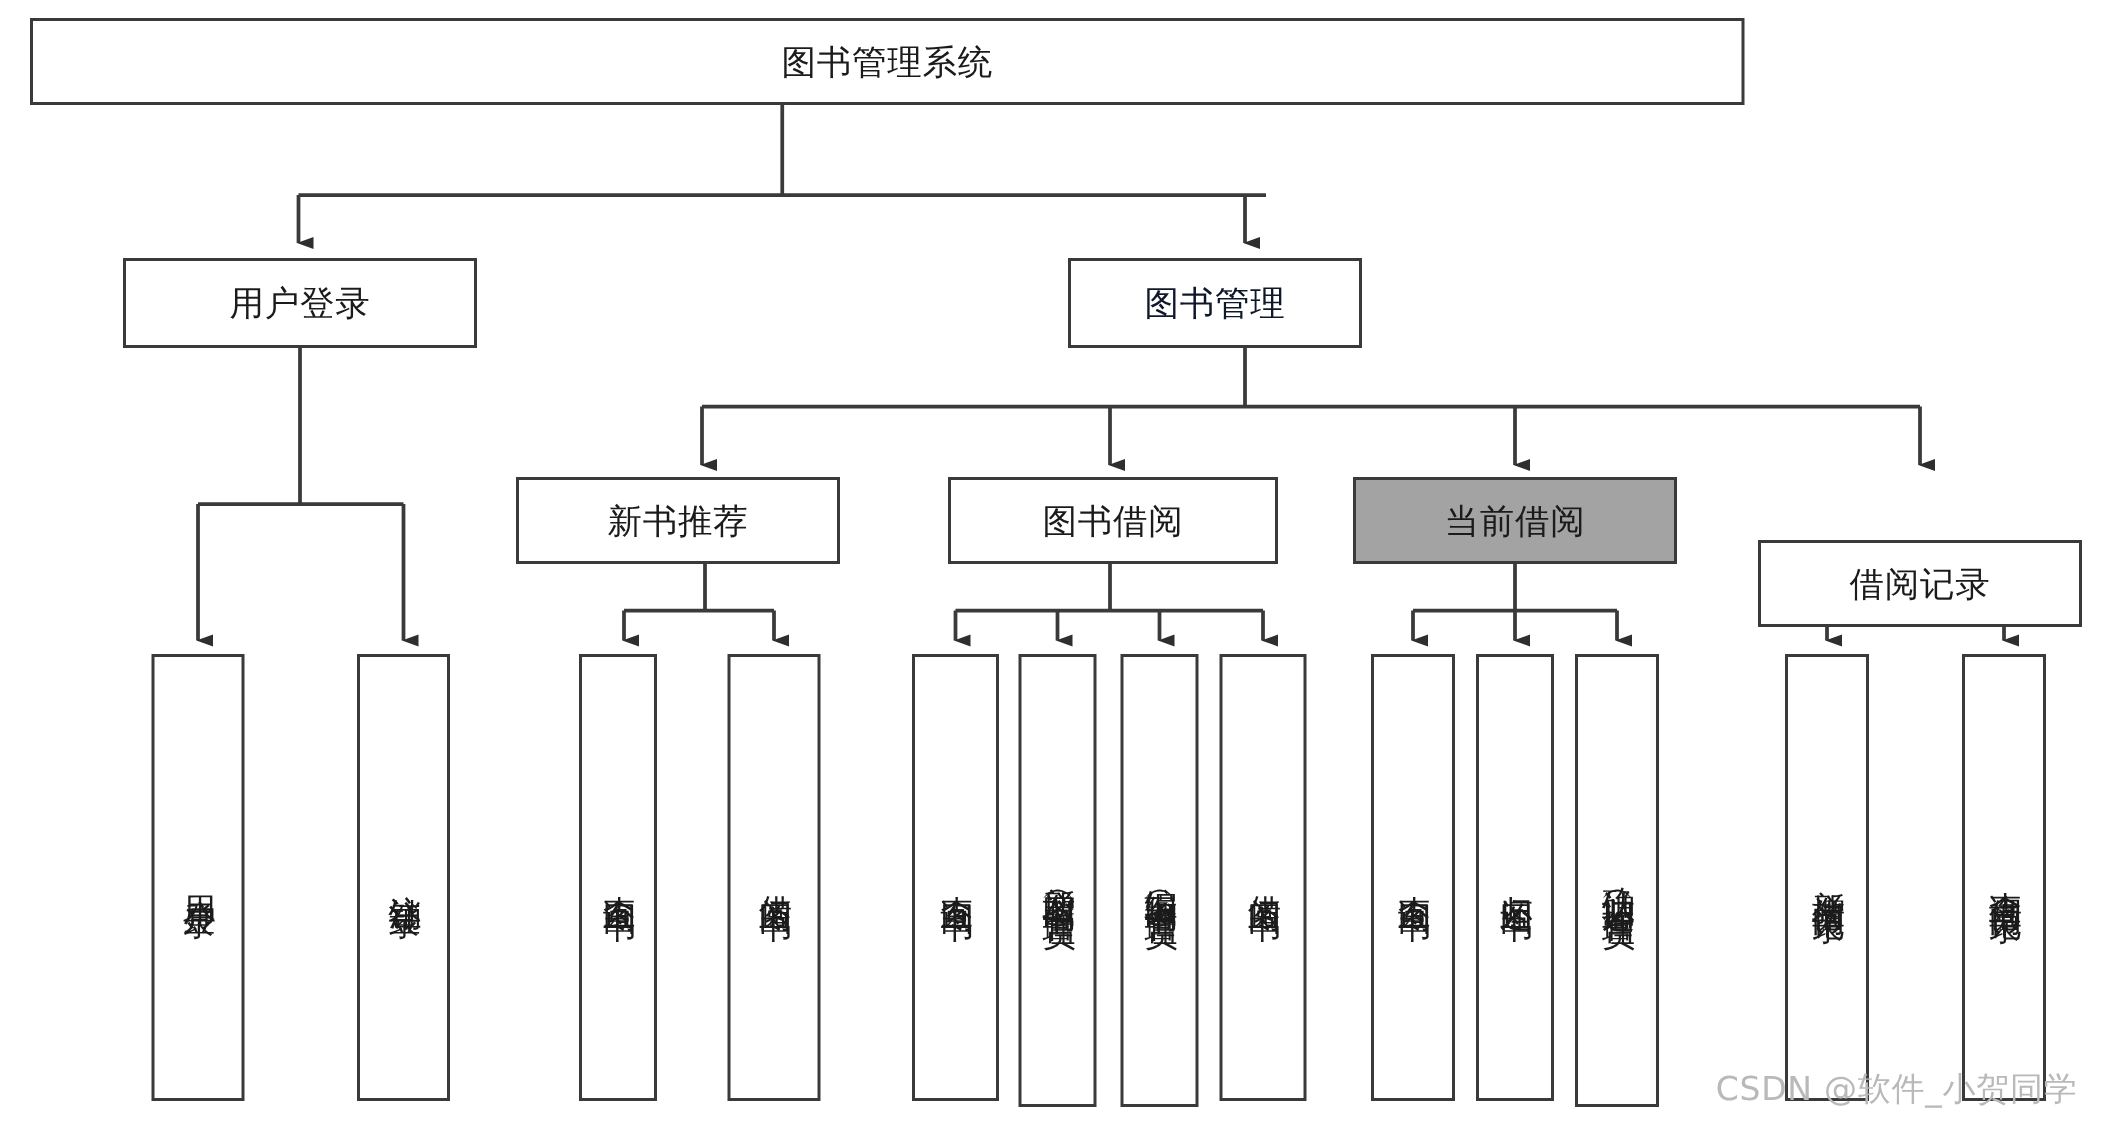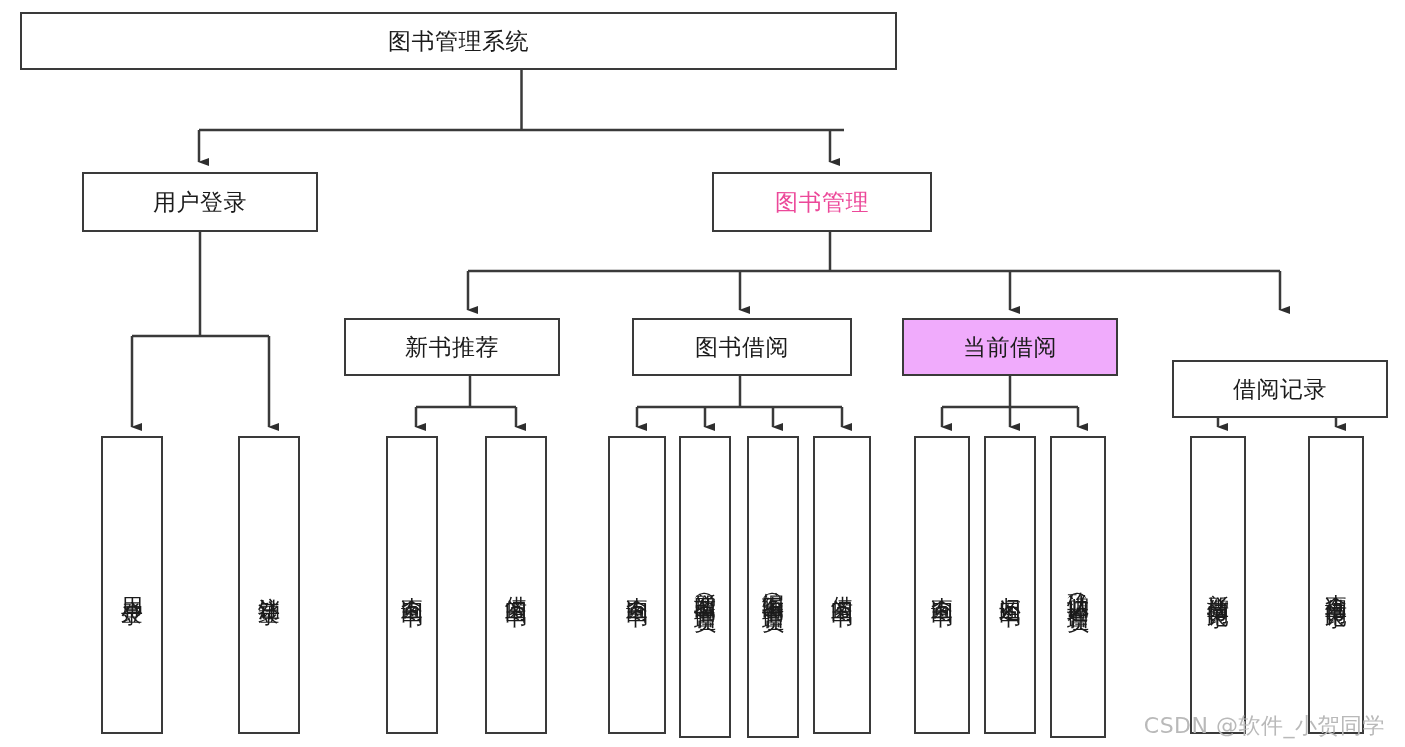--- a/index.html
+++ b/index.html
@@ -114,38 +114,38 @@
       <path d="M1078,407 L1078,427" marker-end="url(#arrowhead)"></path>
 
       <path d="M1280,376 L1280,407"></path>
       <path d="M1218,407 L1336,407"></path>
       <path d="M1218,407 L1218,427" marker-end="url(#arrowhead)"></path>
       <path d="M1336,407 L1336,427" marker-end="url(#arrowhead)"></path>
 
     </g>
   </svg>
 
-  <div class="node horiz" style="left: 20px; top: 12px; width: 877px; height: 58px; border-color: rgb(58, 58, 58); background: rgb(255, 255, 255); color: rgb(27, 27, 27);">
+  <div class="node horiz" style="left: 20px; top: 12px; width: 1143px; height: 58px; border-color: rgb(58, 58, 58); background: rgb(255, 255, 255); color: rgb(27, 27, 27);">
     <span class="htext">图书管理系统</span>
   </div>
 
   <div class="node horiz" style="left: 82px; top: 172px; width: 236px; height: 60px; border-color: rgb(58, 58, 58); background: rgb(255, 255, 255); color: rgb(27, 27, 27);">
     <span class="htext">用户登录</span>
   </div>
-  <div class="node horiz" style="left: 712px; top: 172px; width: 220px; height: 60px; border-color: rgb(58, 58, 58); background: rgb(255, 255, 255); color: #ec4899; text-align: right;">
+  <div class="node horiz" style="left: 712px; top: 172px; width: 196px; height: 60px; border-color: rgb(58, 58, 58); background: rgb(255, 255, 255); color: #0f172a; text-align: right;">
     <span class="htext">图书管理</span>
   </div>
 
   <div class="node horiz" style="left: 344px; top: 318px; width: 216px; height: 58px; border-color: rgb(58, 58, 58); background: rgb(255, 255, 255); color: rgb(27, 27, 27);">
     <span class="htext">新书推荐</span>
   </div>
   <div class="node horiz" style="left: 632px; top: 318px; width: 220px; height: 58px; border-color: rgb(58, 58, 58); background: rgb(255, 255, 255); color: rgb(27, 27, 27);">
     <span class="htext">图书借阅</span>
   </div>
-  <div class="node horiz" style="left: 902px; top: 318px; width: 216px; height: 58px; border-color: rgb(58, 58, 58); background: #f0abfc; color: rgb(27, 27, 27);">
+  <div class="node horiz" style="left: 902px; top: 318px; width: 216px; height: 58px; border-color: rgb(58, 58, 58); background: #a3a3a3; color: rgb(27, 27, 27);">
     <span class="htext">当前借阅</span>
   </div>
   <div class="node horiz" style="left: 1172px; top: 318px; width: 216px; height: 58px; border-color: rgb(58, 58, 58); background: rgb(255, 255, 255); color: rgb(27, 27, 27); margin-top: 42px;">
     <span class="htext">借阅记录</span>
   </div>
 
   <div class="node vert" style="left: 101px; top: 436px; width: 62px; height: 298px; border-color: rgb(58, 58, 58); background: rgb(255, 255, 255); color: rgb(27, 27, 27);">
     <span class="vtext">用户登录</span>
   </div>
   <div class="node vert" style="left: 238px; top: 436px; width: 62px; height: 298px; border-color: rgb(58, 58, 58); background: rgb(255, 255, 255); color: rgb(27, 27, 27);">

